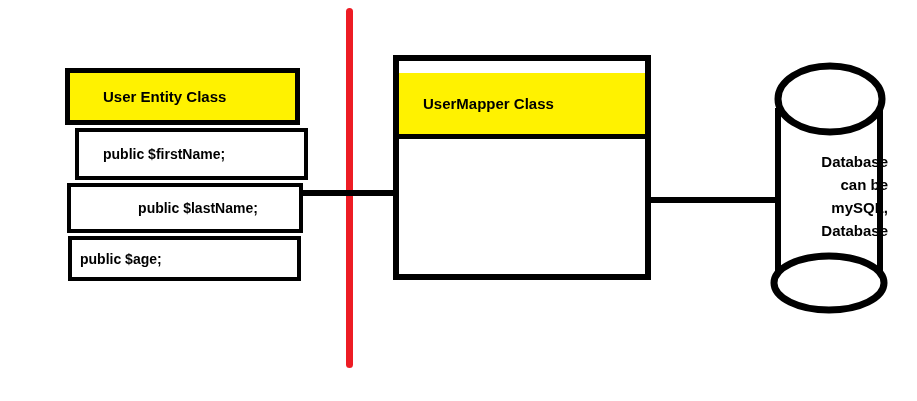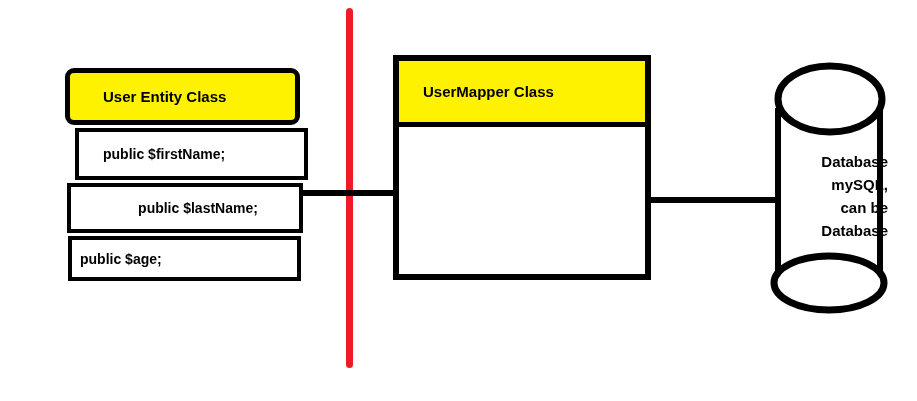--- a/index.html
+++ b/index.html
@@ -25,21 +25,20 @@
     display: flex;
     align-items: center;
     font-size: 14px;
   }
   .entity-header {
     left: 65px; top: 68px; width: 235px; height: 57px;
     background: #fff200;
     border-width: 5px;
     padding-left: 33px;
     font-size: 15px;
-    border-radius: 9px;
   }
   .entity-row-1 { left: 67px; top: 128px; width: 233px; height: 52px; padding-left: 24px; margin-left: 8px; }
   .entity-row-2 { left: 67px; top: 183px; width: 236px; height: 50px; padding-left: 26px; justify-content: center; }
   .entity-row-3 { left: 68px; top: 236px; width: 233px; height: 45px; padding-left: 8px; }
 
   .red-divider {
     position: absolute;
     left: 346px; top: 8px;
     width: 7px; height: 360px;
     background: #ed1c24;
@@ -64,20 +63,21 @@
   }
   .mapper-header {
     box-sizing: border-box;
     height: 66px;
     background: #fff200;
     border-bottom: 5px solid #000000;
     display: flex;
     align-items: center;
     padding-left: 24px;
     font-size: 15px;
+    margin-top: 12px;
   }
 
   .db-cylinder {
     position: absolute;
     left: 766px; top: 60px;
     width: 126px; height: 262px;
   }
   .db-label {
     position: absolute;
     left: 796px; top: 150px;
@@ -117,18 +117,18 @@
   </div>
 
   <svg class="db-cylinder" viewBox="0 0 126 262" xmlns="http://www.w3.org/2000/svg">
     <line x1="12" y1="48" x2="12" y2="232" stroke="#000000" stroke-width="6"></line>
     <line x1="114" y1="48" x2="114" y2="215" stroke="#000000" stroke-width="6"></line>
     <ellipse cx="63" cy="223" rx="55" ry="27" fill="#ffffff" stroke="#000000" stroke-width="7"></ellipse>
     <ellipse cx="64" cy="39" rx="52" ry="33" fill="#ffffff" stroke="#000000" stroke-width="7"></ellipse>
   </svg>
   <div class="db-label">
     <span>Database</span>
+    <span>can be</span>
     <span>mySQL,</span>
-    <span>can be</span>
     <span>Database</span>
   </div>
 
 </div>
 
 </body></html>

